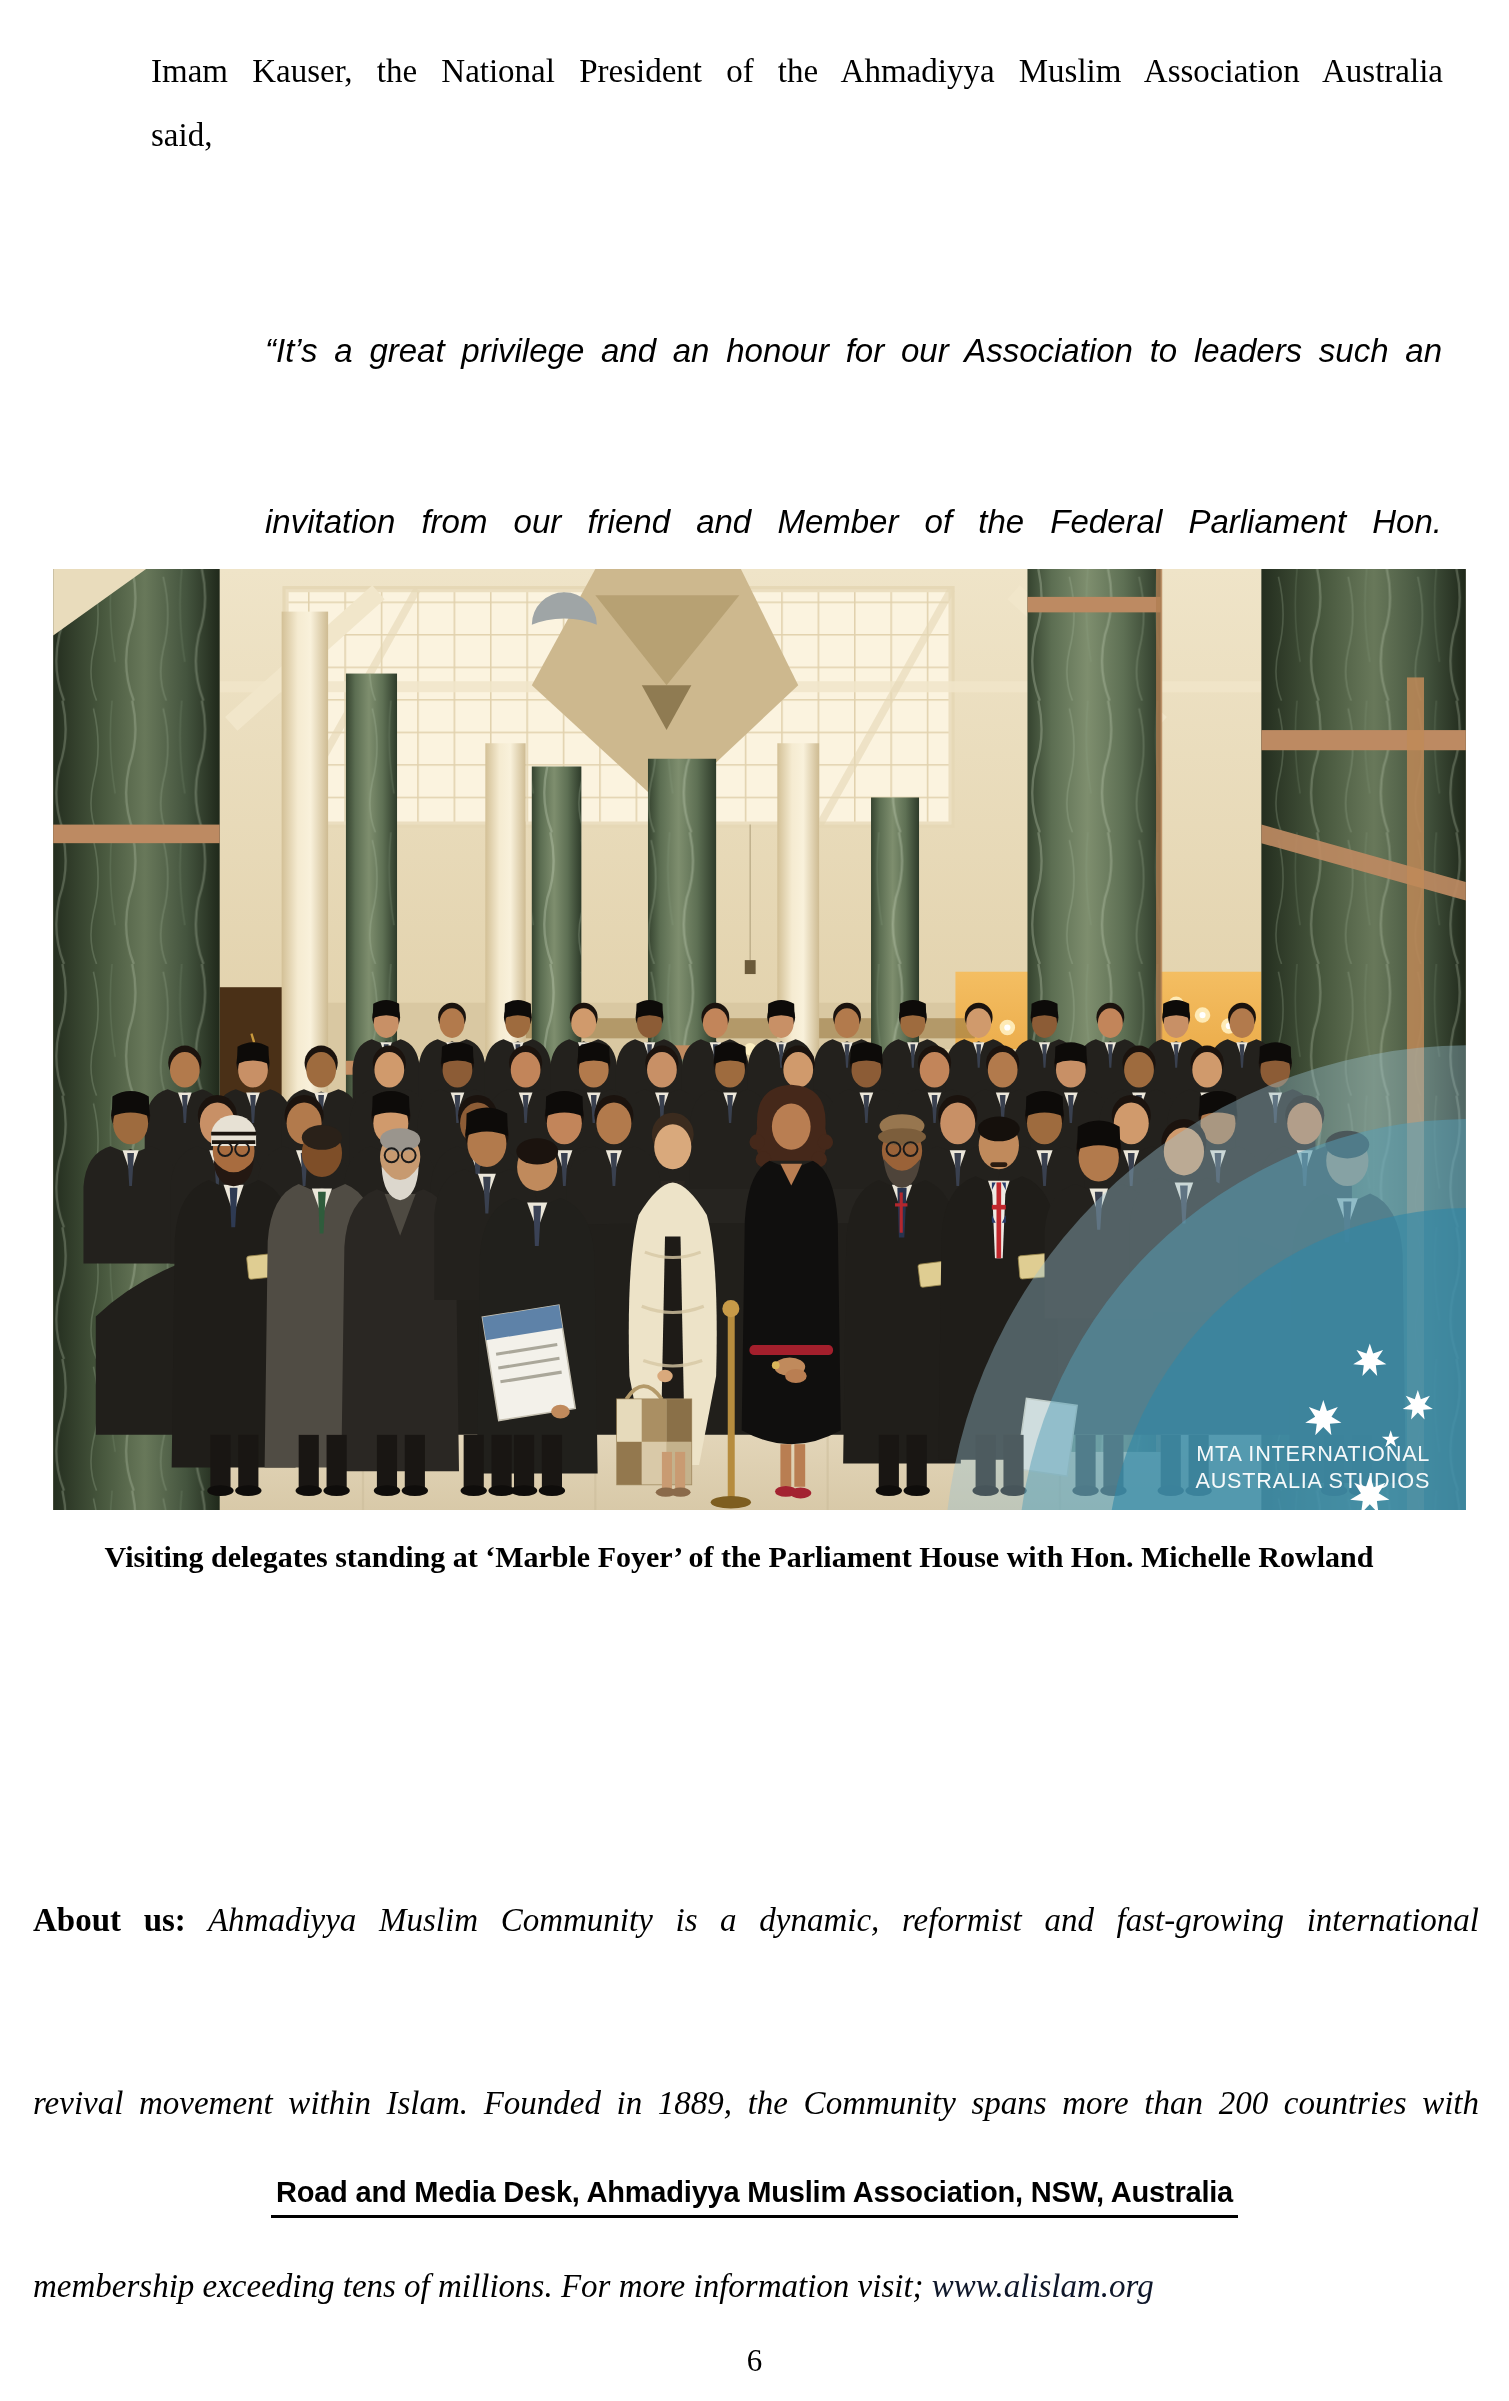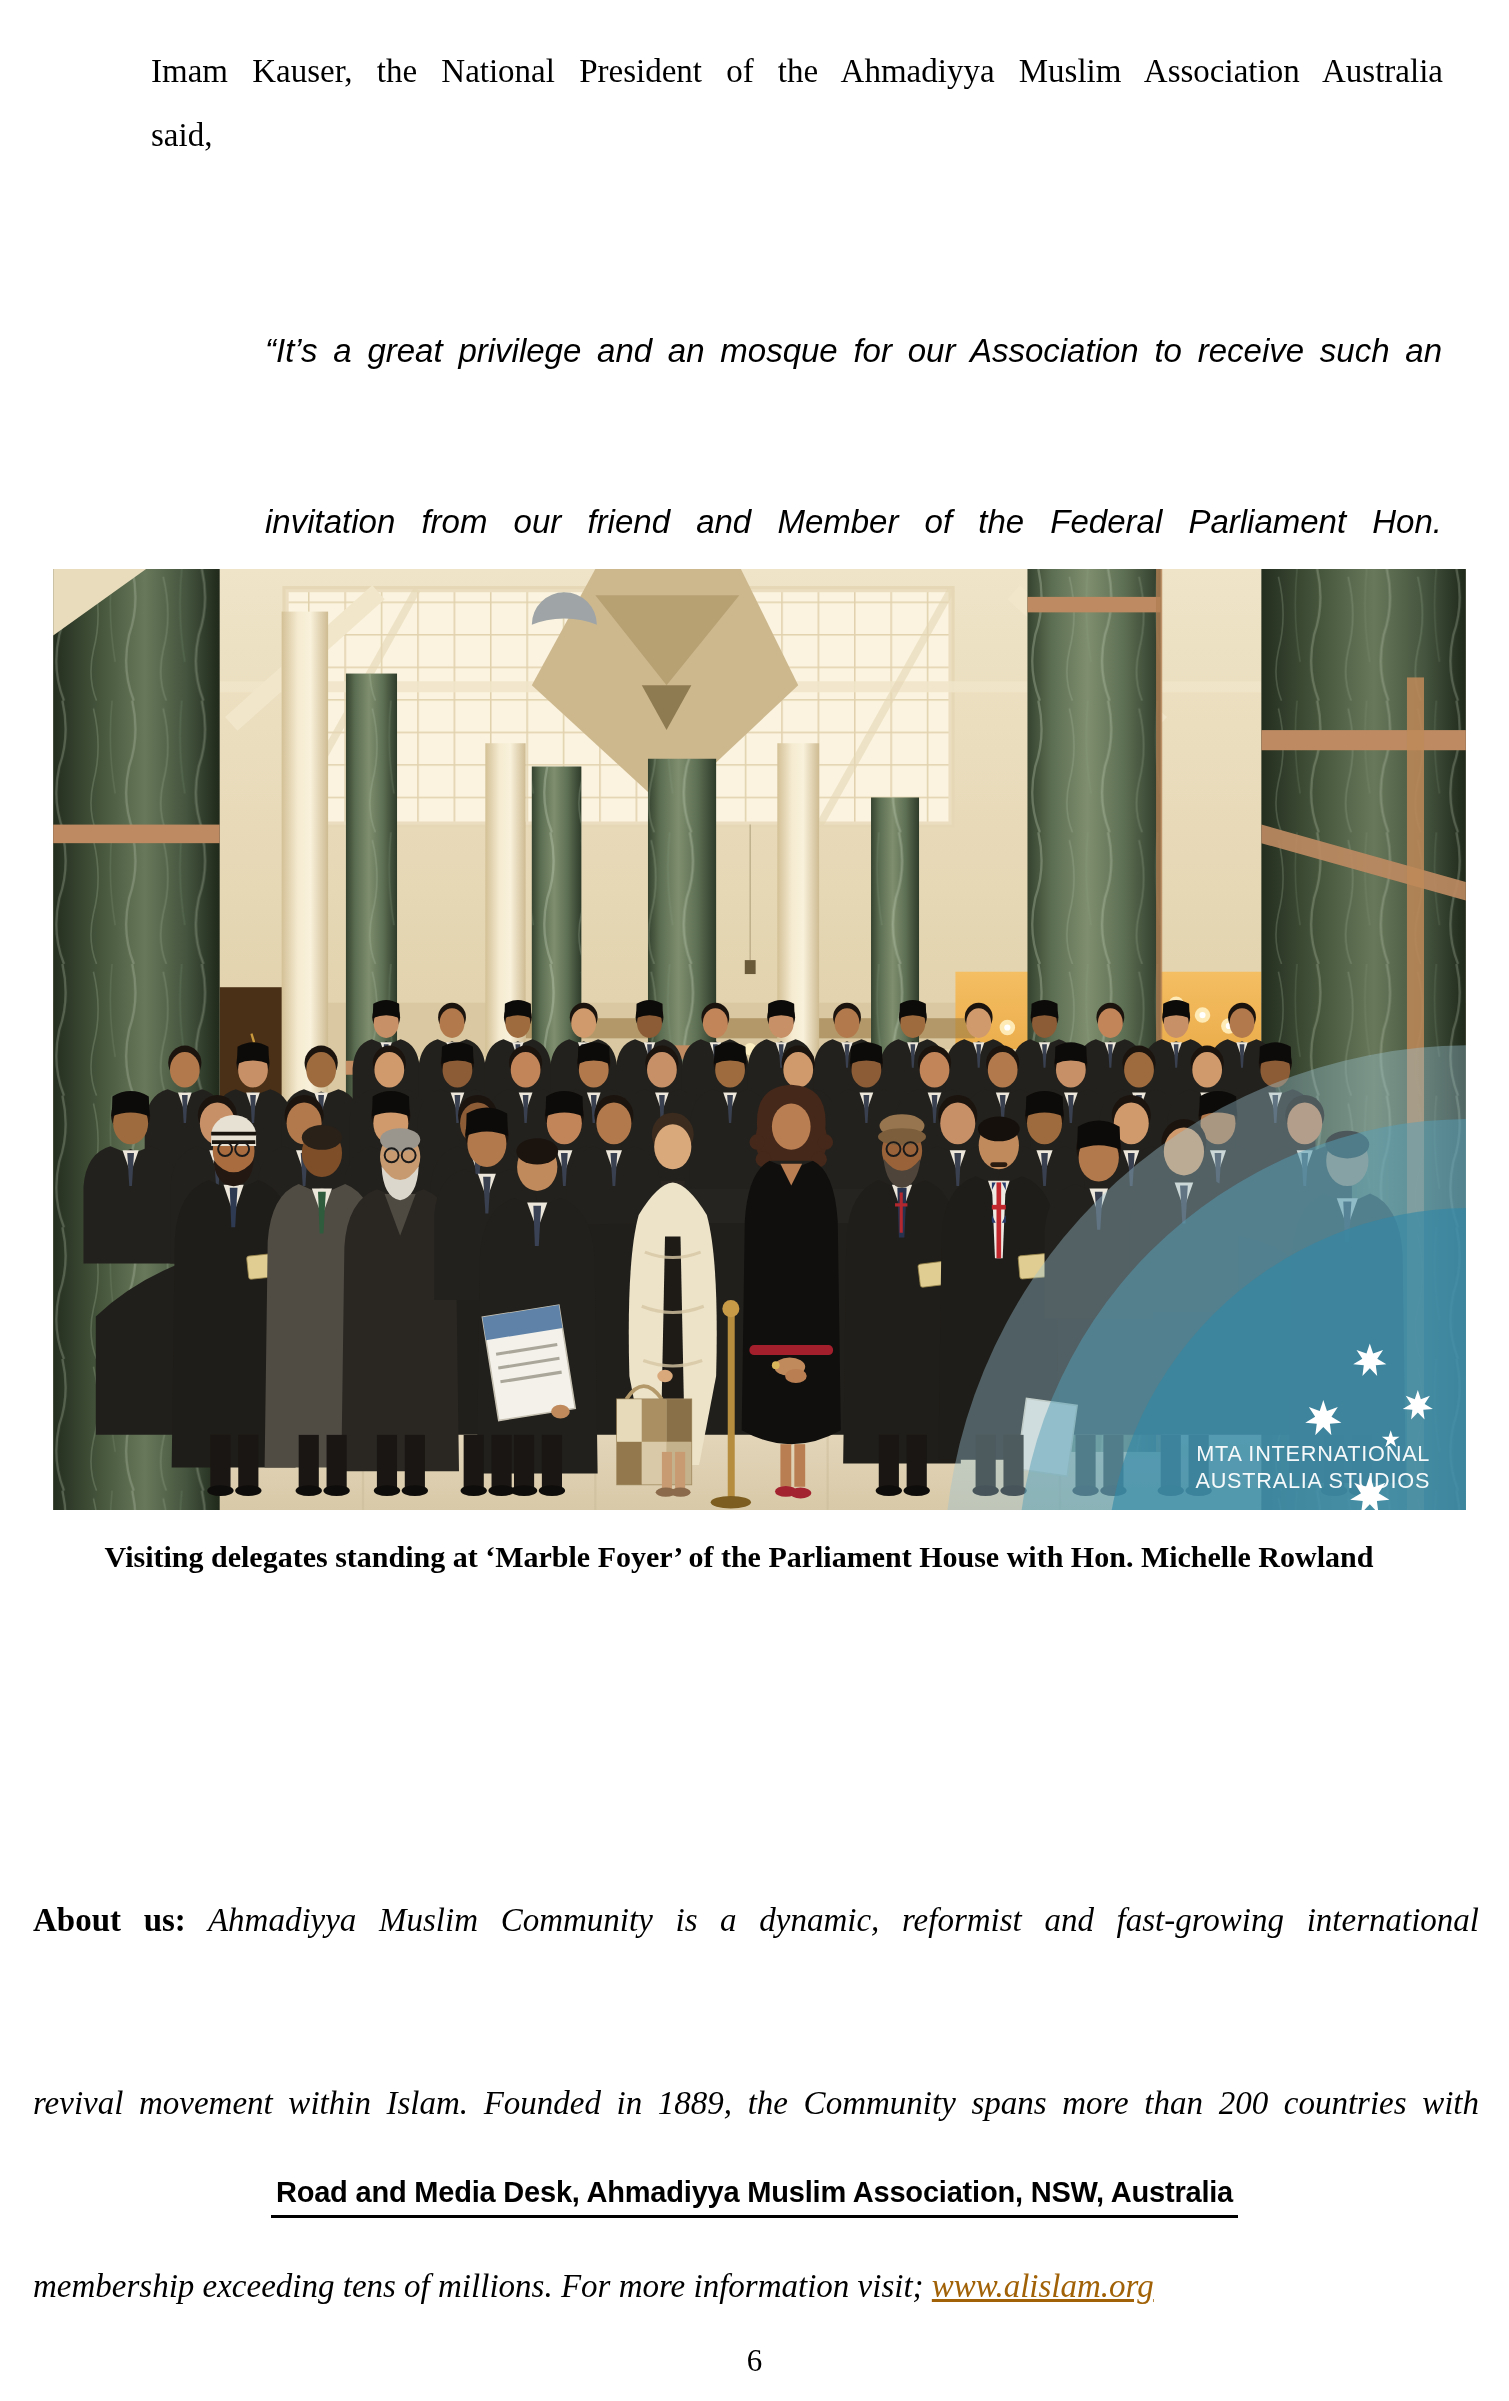--- a/index.html
+++ b/index.html
@@ -19,42 +19,42 @@
   .photo svg{display:block;width:1413px;height:941px;}
 
   .caption{position:absolute;left:0;top:1540px;width:1478px;text-align:center;
            font-family:"Liberation Serif",serif;font-weight:bold;font-size:30px;}
 
   .about{position:absolute;left:33px;top:1768px;width:1446px;
          font-family:"Liberation Serif",serif;font-style:italic;
          font-size:33px;line-height:61px;white-space:pre-wrap;}
   .about .jl{text-align:justify;text-align-last:justify;}
   .about .label{font-style:normal;font-weight:bold;font-family:Liberation Serif, serif;}
-  .about a{color:#a16207;text-decoration:underline;cursor:pointer;}
+  .about a{color:#0f172a;cursor:pointer;}
 
   .footer{position:absolute;left:0;top:2090px;width:1509px;text-align:center;
           font-family:"Liberation Sans",sans-serif;font-weight:bold;
           font-size:29px;line-height:41px;letter-spacing:-0.2px;white-space:pre-wrap;}
   .footer .u span{display:inline-block;border-bottom:3.9px solid #000;padding:0 4.6px 2.3px;}
 
   .pageno{position:absolute;left:0;top:2343px;width:1509px;text-align:center;
           font-family:"Liberation Serif",serif;font-size:31px;}
 </style>
 </head>
 <body>
 
 <div class="page">
 
   <div class="intro">
     <div class="l1">Imam Kauser, the National President of the Ahmadiyya Muslim Association Australia</div>
     <div class="l2">said,</div>
   </div>
 
   <div class="quote">
-    <div class="jl">“It’s a great privilege and an mosque for our Association to receive such an</div>
+    <div class="jl">“It’s a great privilege and an honour for our Association to leaders such an</div>
     <div class="jl">invitation from our friend and Member of the Federal Parliament Hon.</div>
     <div class="jl">Michelle Rowland. Indeed it’s a historic event for us.  This unique opportunity</div>
     <div class="jl">has brought our youth closer to the national policy making process and meet</div>
     <div class="jl">their national political leaders in the House of Representatives and in the</div>
     <div class="last">Senate.’’</div>
   </div>
 
   <figure class="photo">
     <svg viewBox="0 0 1824 1215" role="img">
       <defs>

